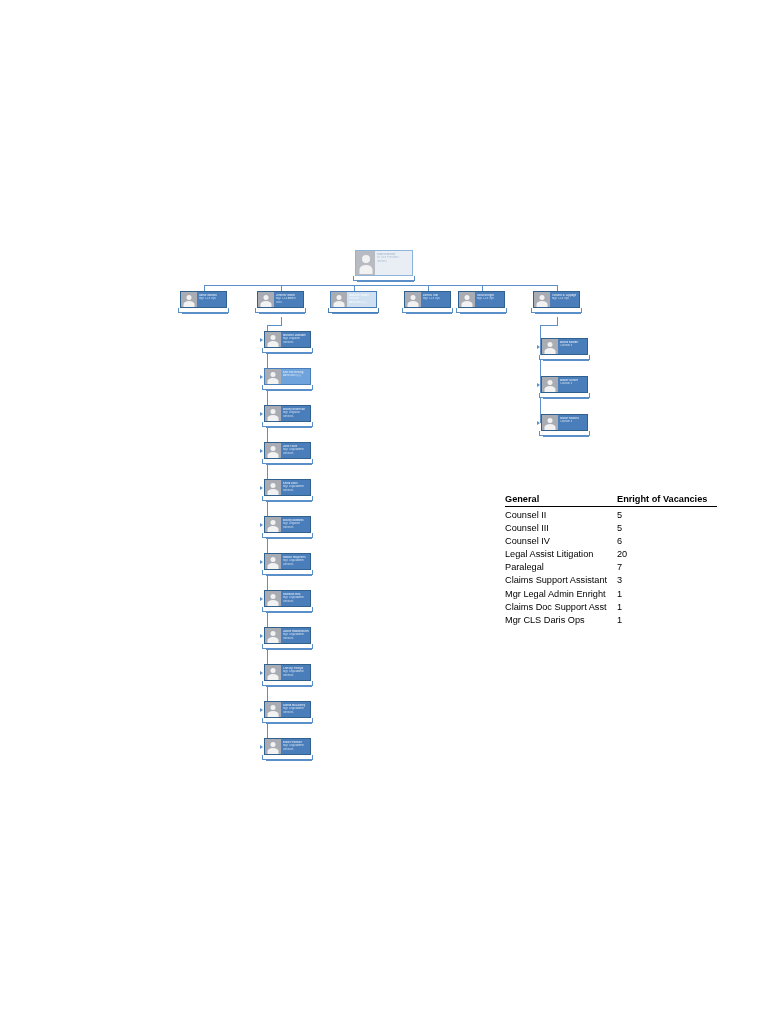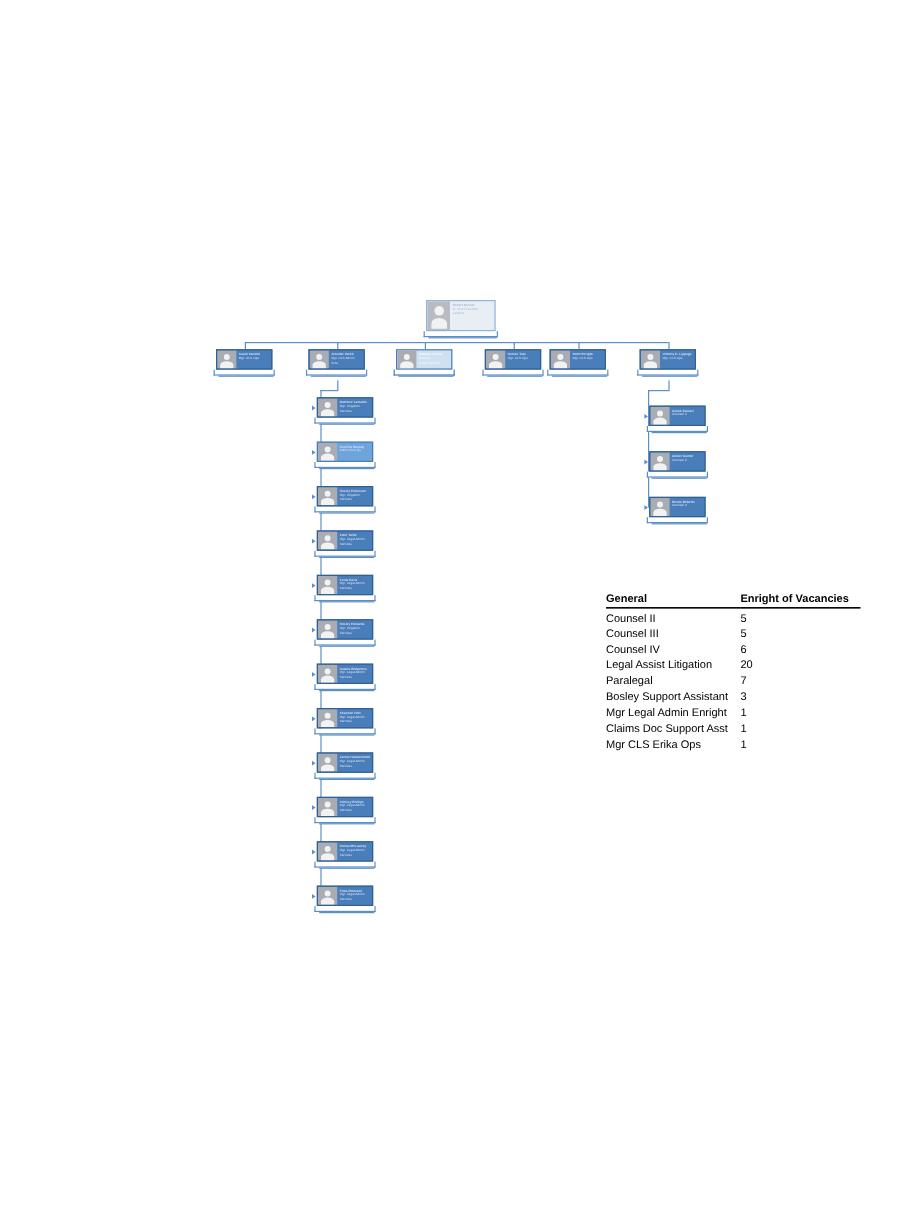--- a/index.html
+++ b/index.html
@@ -573,30 +573,30 @@
         </tr>
         <tr>
           <td class="col-pos">Legal Assist Litigation</td>
           <td class="col-count">20</td>
         </tr>
         <tr>
           <td class="col-pos">Paralegal</td>
           <td class="col-count">7</td>
         </tr>
         <tr>
-          <td class="col-pos">Bosley Support Assistant</td>
+          <td class="col-pos">Claims Support Assistant</td>
           <td class="col-count">3</td>
         </tr>
         <tr>
           <td class="col-pos">Mgr Legal Admin Enright</td>
           <td class="col-count">1</td>
         </tr>
         <tr>
           <td class="col-pos">Claims Doc Support Asst</td>
           <td class="col-count">1</td>
         </tr>
         <tr>
-          <td class="col-pos">Mgr CLS Erika Ops</td>
+          <td class="col-pos">Mgr CLS Daris Ops</td>
           <td class="col-count">1</td>
         </tr>
       </tbody>
   </table>
 </div>
 
 </body></html>

